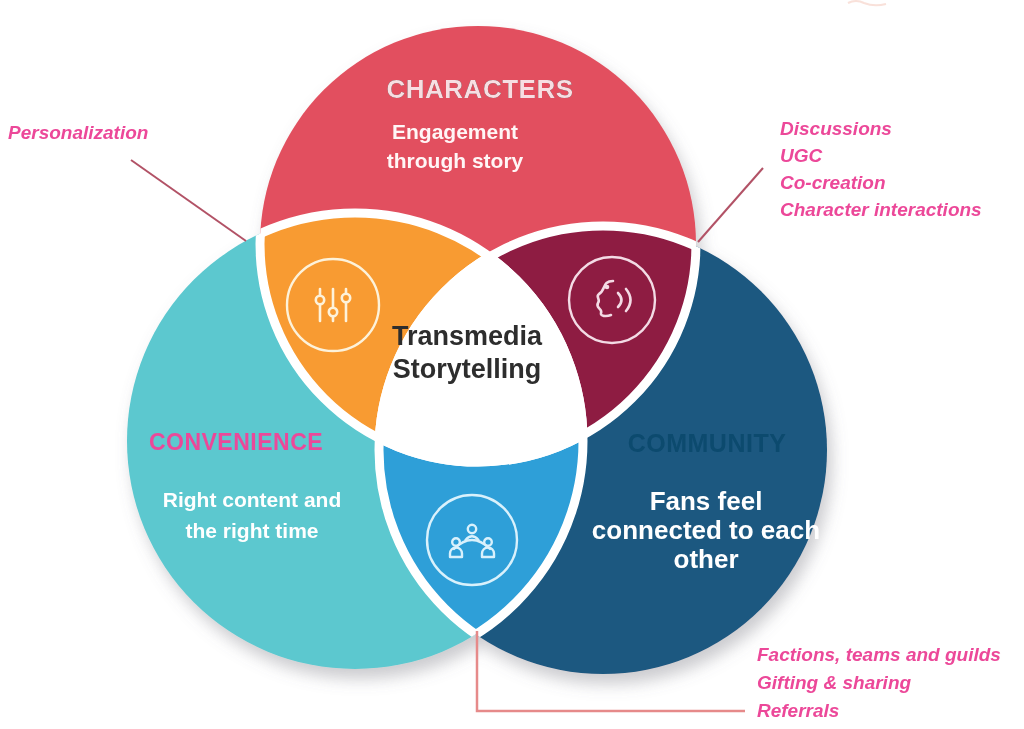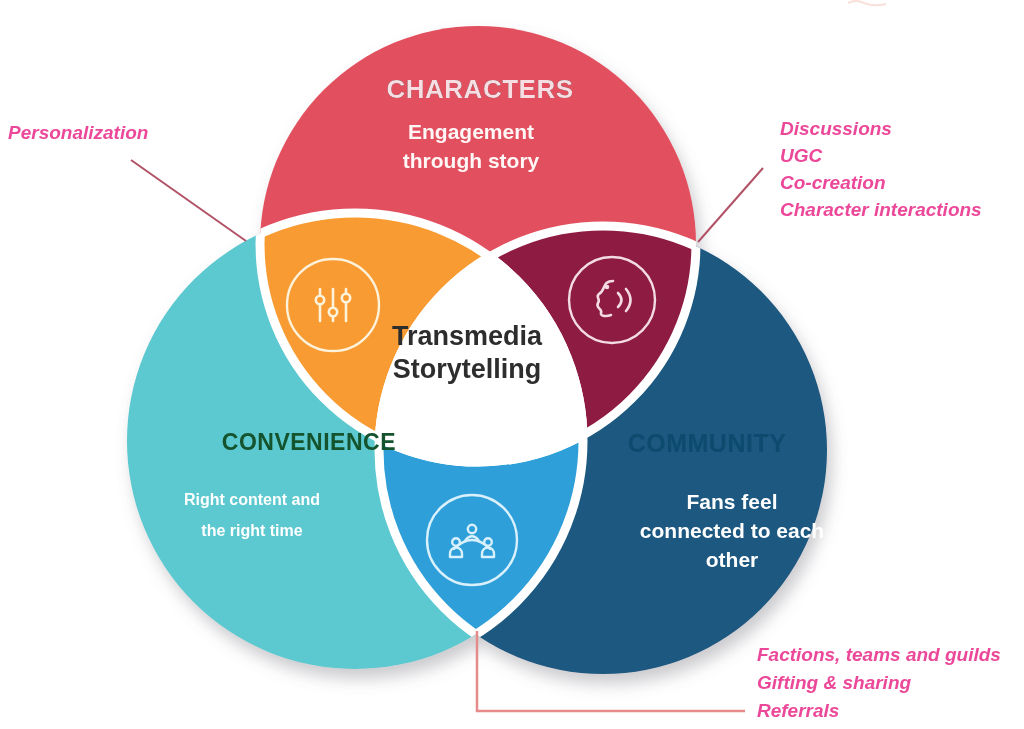--- a/index.html
+++ b/index.html
@@ -121,29 +121,29 @@
   </g>
 
   <line x1="131" y1="160" x2="246" y2="241" stroke-width="2" stroke="#b25266"></line>
   <line x1="698" y1="242" x2="763" y2="168" stroke-width="2" stroke="#b25266"></line>
   <path d="M 477 631 L 477 711 L 745 711" fill="none" stroke-width="2.5" stroke="#e68a8a"></path>
 </svg>
 
 <div class="txt circle-title" style="left:320px;top:74px;width:320px;font-size:26px;">CHARACTERS</div>
 <div class="txt circle-title" style="left:320px;top:74px;width:320px;font-size:26px;color:#f8dee2;">CHARACTERS</div>
 
-<div class="txt circle-sub" style="left:311px;top:117px;width:320px;font-size:21px;line-height:29px;color:#fff6f6;">Engagement
+<div class="txt circle-sub" style="left:295px;top:117px;width:320px;font-size:21px;line-height:29px;color:#fff6f6;">Engagement
 through story</div>
 
-<div class="txt circle-title" style="left:76px;top:429px;width:320px;font-size:23px;color:#14532d;text-align:right;">CONVENIENCE</div>
-<div class="txt circle-sub" style="left:92px;top:484px;width:320px;font-size:16px;line-height:31px;color:#ffffff;">Right content and
+<div class="txt circle-title" style="left:76px;top:429px;width:320px;font-size:23px;color:#ec4899;">CONVENIENCE</div>
+<div class="txt circle-sub" style="left:92px;top:484px;width:320px;font-size:21px;line-height:31px;color:#ffffff;">Right content and
 the right time</div>
 
 <div class="txt circle-title" style="left:547px;top:429px;width:320px;font-size:25px;color:#0c4a6e;">COMMUNITY</div>
-<div class="txt circle-sub" style="left:572px;top:487px;width:320px;font-size:21px;line-height:29px;color:#ffffff;">Fans feel
+<div class="txt circle-sub" style="left:546px;top:487px;width:320px;font-size:26px;line-height:29px;color:#ffffff;">Fans feel
 connected to each
 other</div>
 
 <div class="txt center-title" style="left:307px;top:320px;width:320px;">Transmedia
 Storytelling</div>
 
 <div class="txt note" style="left:8px;top:119px;">Personalization</div>
 
 <div class="txt note" style="left:780px;top:115px;">Discussions
 UGC

